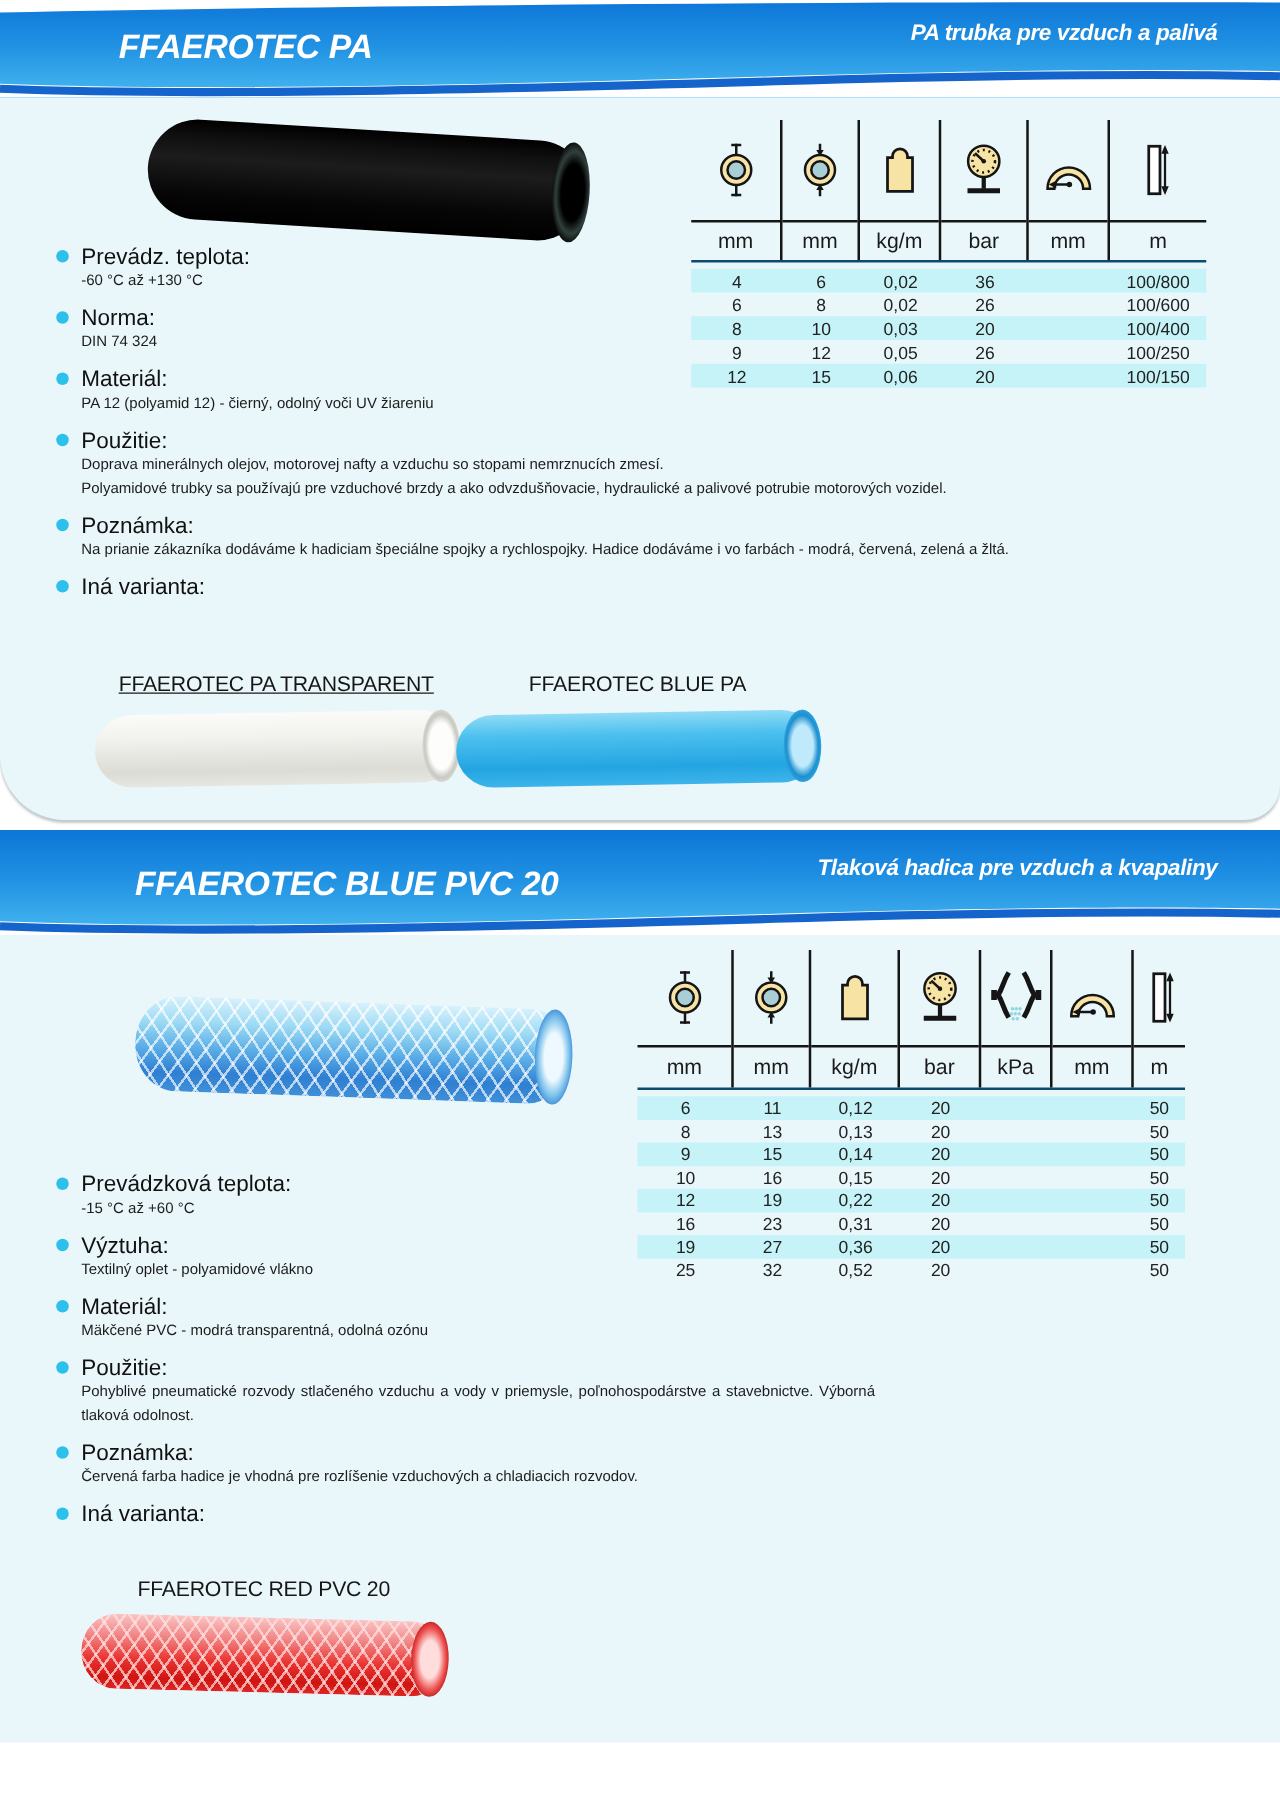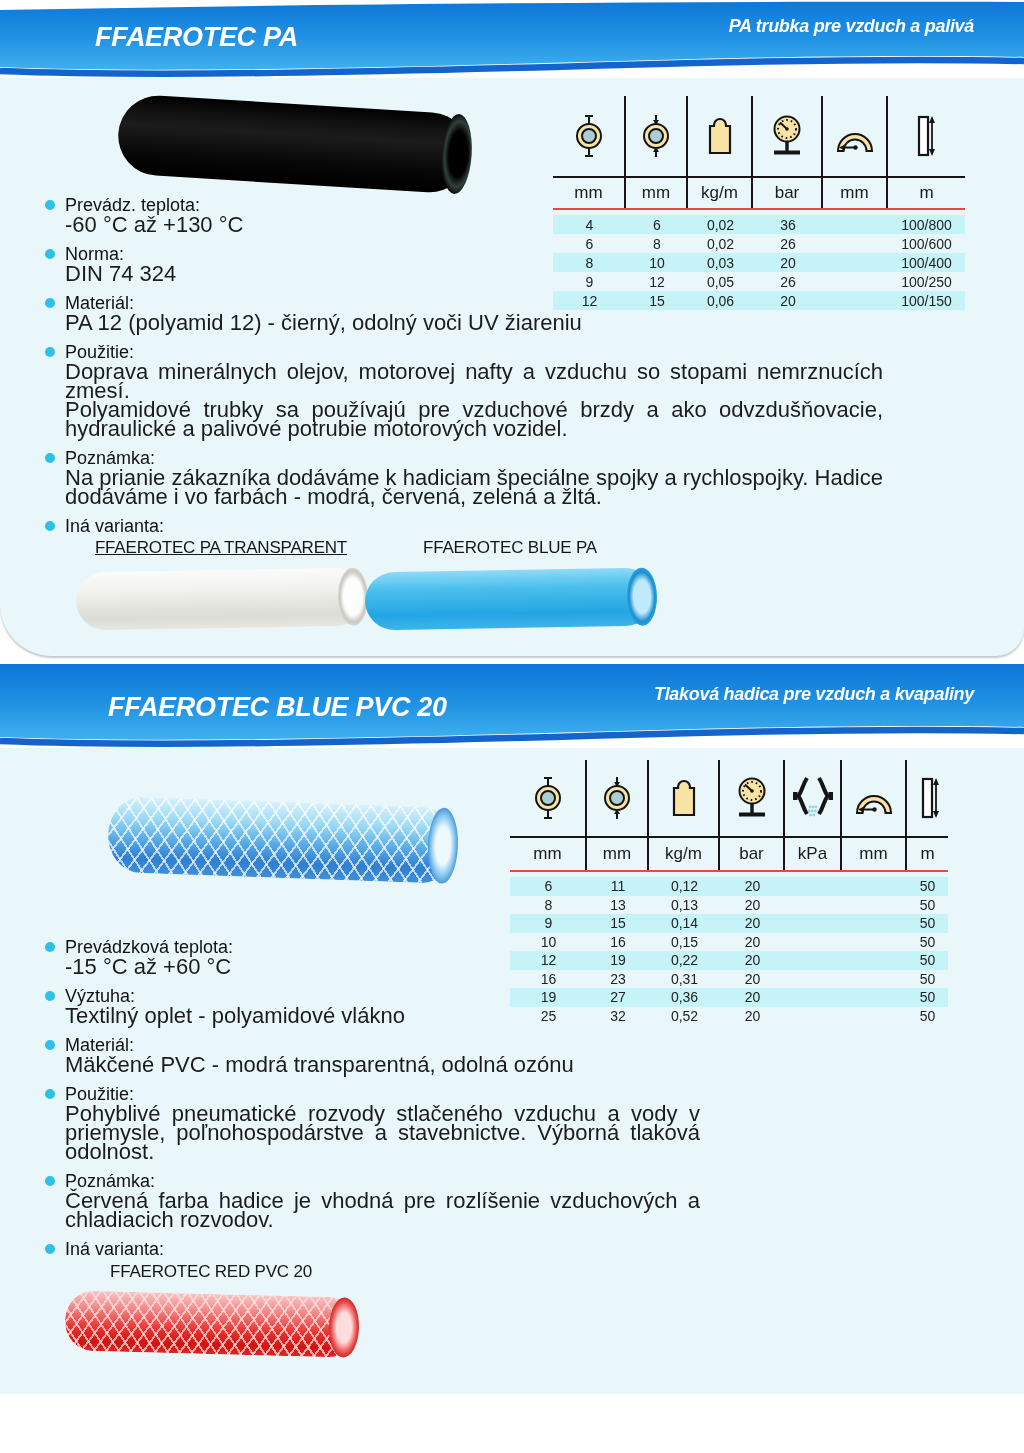--- a/index.html
+++ b/index.html
@@ -16,40 +16,40 @@
     white-space:nowrap;z-index:4;
   }
   .hdr-title{font-size:27px;}
   .hdr-sub{font-size:18px;}
   
   .section-bg{position:absolute;left:0;width:1024px;background:#e9f7fb;z-index:1;}
   #sec1-bg{top:74px;height:582px;border-radius:0 0 28px 52px;box-shadow:0 2px 2px rgba(120,135,145,.45);}
   #sec2-bg{top:748px;height:646px;}
   
   .spec-table{position:absolute;z-index:2;}
-  .thead{display:grid;border-bottom:2px solid #ef4444;}
+  .thead{display:grid;border-bottom:2px solid #0c4a6e;}
   .thcol{display:flex;flex-direction:column;border-right:2px solid #151515;}
   .thcol:last-child{border-right:none;}
   .ticon{height:80px;display:flex;align-items:center;justify-content:center;border-bottom:2px solid #151515;}
   .tunit{height:30px;display:flex;align-items:center;justify-content:center;font-size:17px;color:#1a1a1a;}
   .t2 .ticon{height:76px;}
   .t2 .tunit{height:32px;}
   .tbody{margin-top:5px;}
   .trow{display:grid;height:19px;align-items:center;}
   .t2 .trow{height:18.5px;}
   .trow.alt{background:#c5f3f7;}
   .tcell{text-align:center;font-size:14px;color:#222;line-height:1;}
   .t1 .thead,.t1 .trow{grid-template-columns:73px 62px 65px 70px 65px 77px;}
   .t2 .thead,.t2 .trow{grid-template-columns:77px 62px 71px 65px 57px 65px 41px;}
   
   .bullet-list{position:absolute;z-index:2;}
   .bullet-item{display:grid;grid-template-columns:20px 1fr;margin-bottom:11px;}
   .dot{width:10px;height:10px;border-radius:50%;background:#2cc0ea;margin-top:4px;}
   .bullet-label{font-weight:400;font-size:18px;line-height:19px;color:#111;}
-  .bullet-text{font-size:22px;line-height:19px;color:#1c1c1c;text-align:justify;}
+  .bullet-text{font-size:12px;line-height:19px;color:#1c1c1c;text-align:justify;}
   
   .tube{position:absolute;z-index:2;}
   .cap{position:absolute;right:-2px;top:0;bottom:0;width:30px;border-radius:50%;}
   .tube-black{
     background:linear-gradient(to bottom,#000 0%,#101010 18%,#1c1c1c 38%,#060606 75%,#000 100%);
     border-radius:40px/50%;
   }
   .tube-black .cap{background:radial-gradient(ellipse at 55% 50%,#000 40%,#31403c 58%,#0a0a0a 72%);}
   .tube-white{
     background:linear-gradient(to bottom,#fbfbf9 0%,#f1f1ed 35%,#dcdcd6 80%,#e7e7e2 100%);

